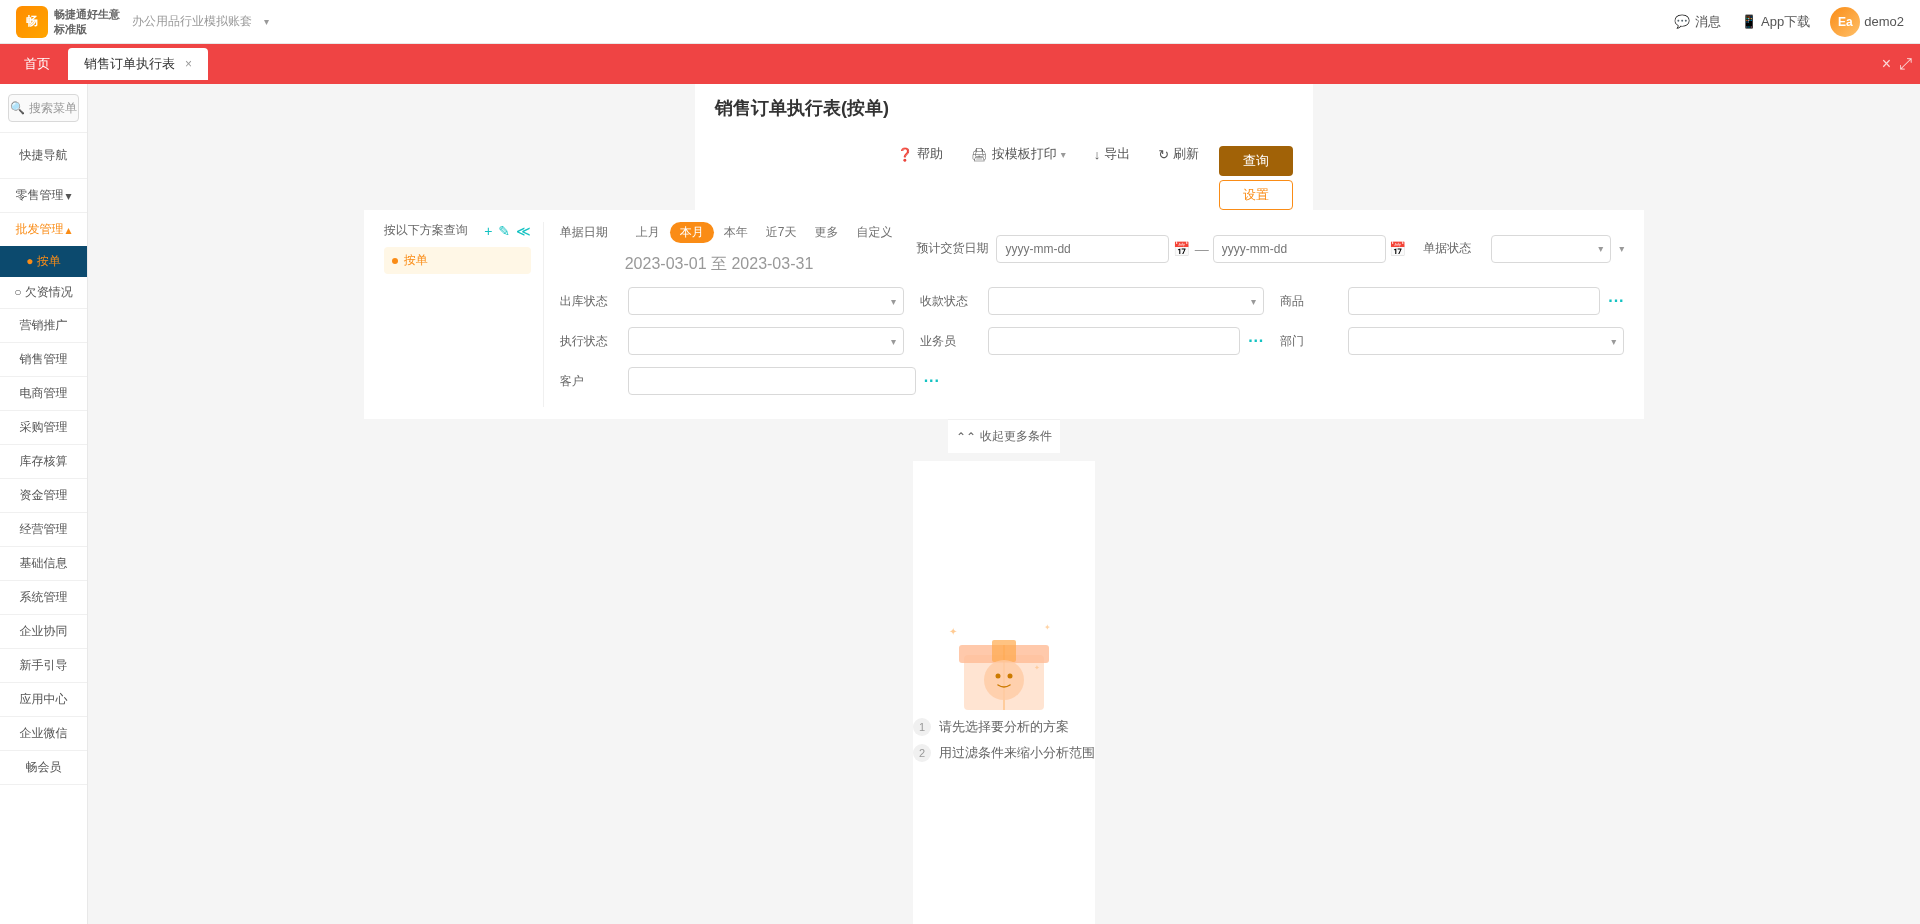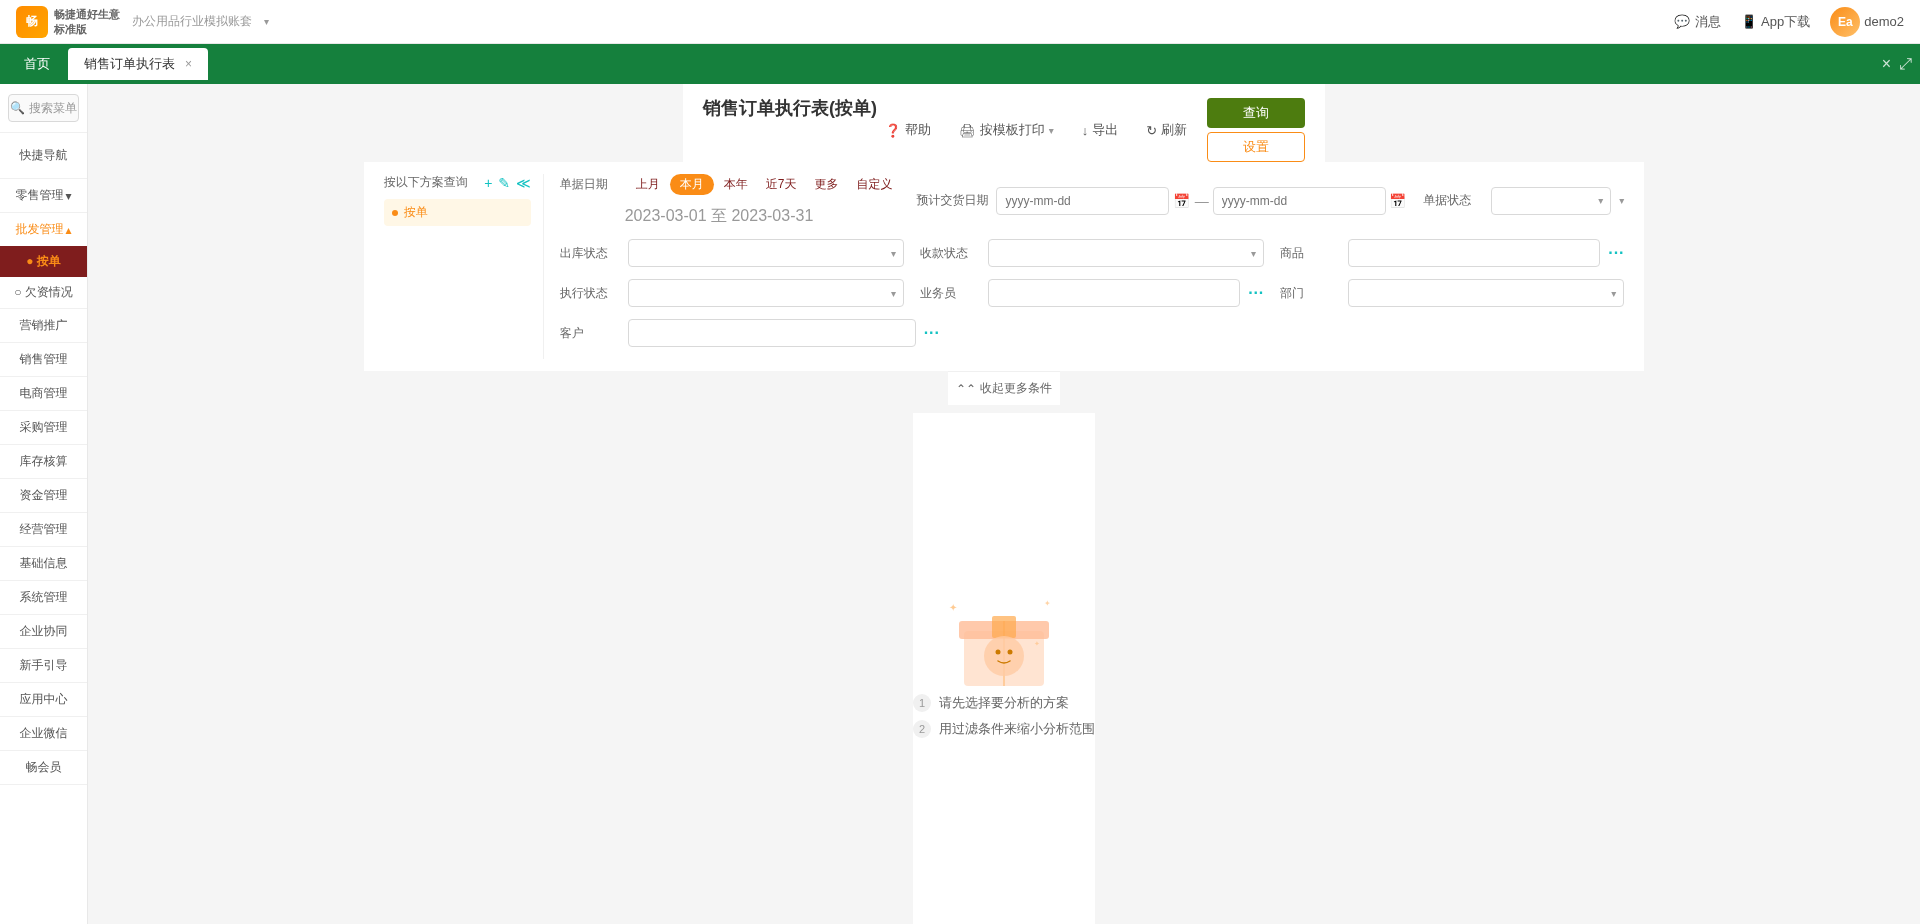--- a/index.html
+++ b/index.html
@@ -70,21 +70,21 @@
       align-items: center;
       justify-content: center;
       color: white;
       font-size: 12px;
       font-weight: bold;
     }
 
     
     .tab-bar {
       height: 40px;
-      background: #15803d;
+      background: #ef4444;
       display: flex;
       align-items: center;
       padding: 0 8px;
       flex-shrink: 0;
       gap: 2px;
     }
     .tab-item {
       height: 32px;
       padding: 0 16px;
       display: flex;
@@ -184,21 +184,21 @@
       gap: 2px;
     }
     .sidebar-section-header.active { color: #fa8c16; }
     .sidebar-sub-item {
       padding: 7px 0;
       text-align: center;
       cursor: pointer;
       font-size: 12px;
       color: #555;
     }
-    .sidebar-sub-item.active { color: #fa8c16; background: #7f1d1d; font-weight: bold; }
+    .sidebar-sub-item.active { color: #fa8c16; background: #0c4a6e; }
 
     
     .content-area {
       flex: 1;
       display: flex;
       flex-direction: column;
       overflow: hidden;
       background: #f5f5f5;
       align-items: center;
     }
@@ -226,27 +226,28 @@
     .page-action-btn {
       display: flex;
       align-items: center;
       gap: 4px;
       cursor: pointer;
       font-size: 13px;
       color: #555;
       padding: 4px 8px;
     }
     .btn-query {
-      background: #4d7c0f;
+      background: #a16207;
       color: white;
       border: none;
       border-radius: 4px;
-      padding: 6px 36px;
+      padding: 6px 24px;
       cursor: pointer;
       font-size: 13px;
+      margin-top: 48px;
     }
     .btn-settings {
       background: #fff;
       color: #fa8c16;
       border: 1px solid #fa8c16;
       border-radius: 4px;
       padding: 5px 16px;
       cursor: pointer;
       font-size: 13px;
     }
@@ -334,21 +335,21 @@
     .date-tabs {
       display: flex;
       gap: 2px;
       align-items: center;
     }
     .date-tab {
       padding: 2px 8px;
       font-size: 12px;
       cursor: pointer;
       border-radius: 2px;
-      color: #7f1d1d;
+      color: #737373;
     }
     .date-tab.active {
       background: #fa8c16;
       color: white;
       border-radius: 12px;
       padding: 2px 10px;
     }
     .date-range {
       font-size: 16px;
       color: #999;

